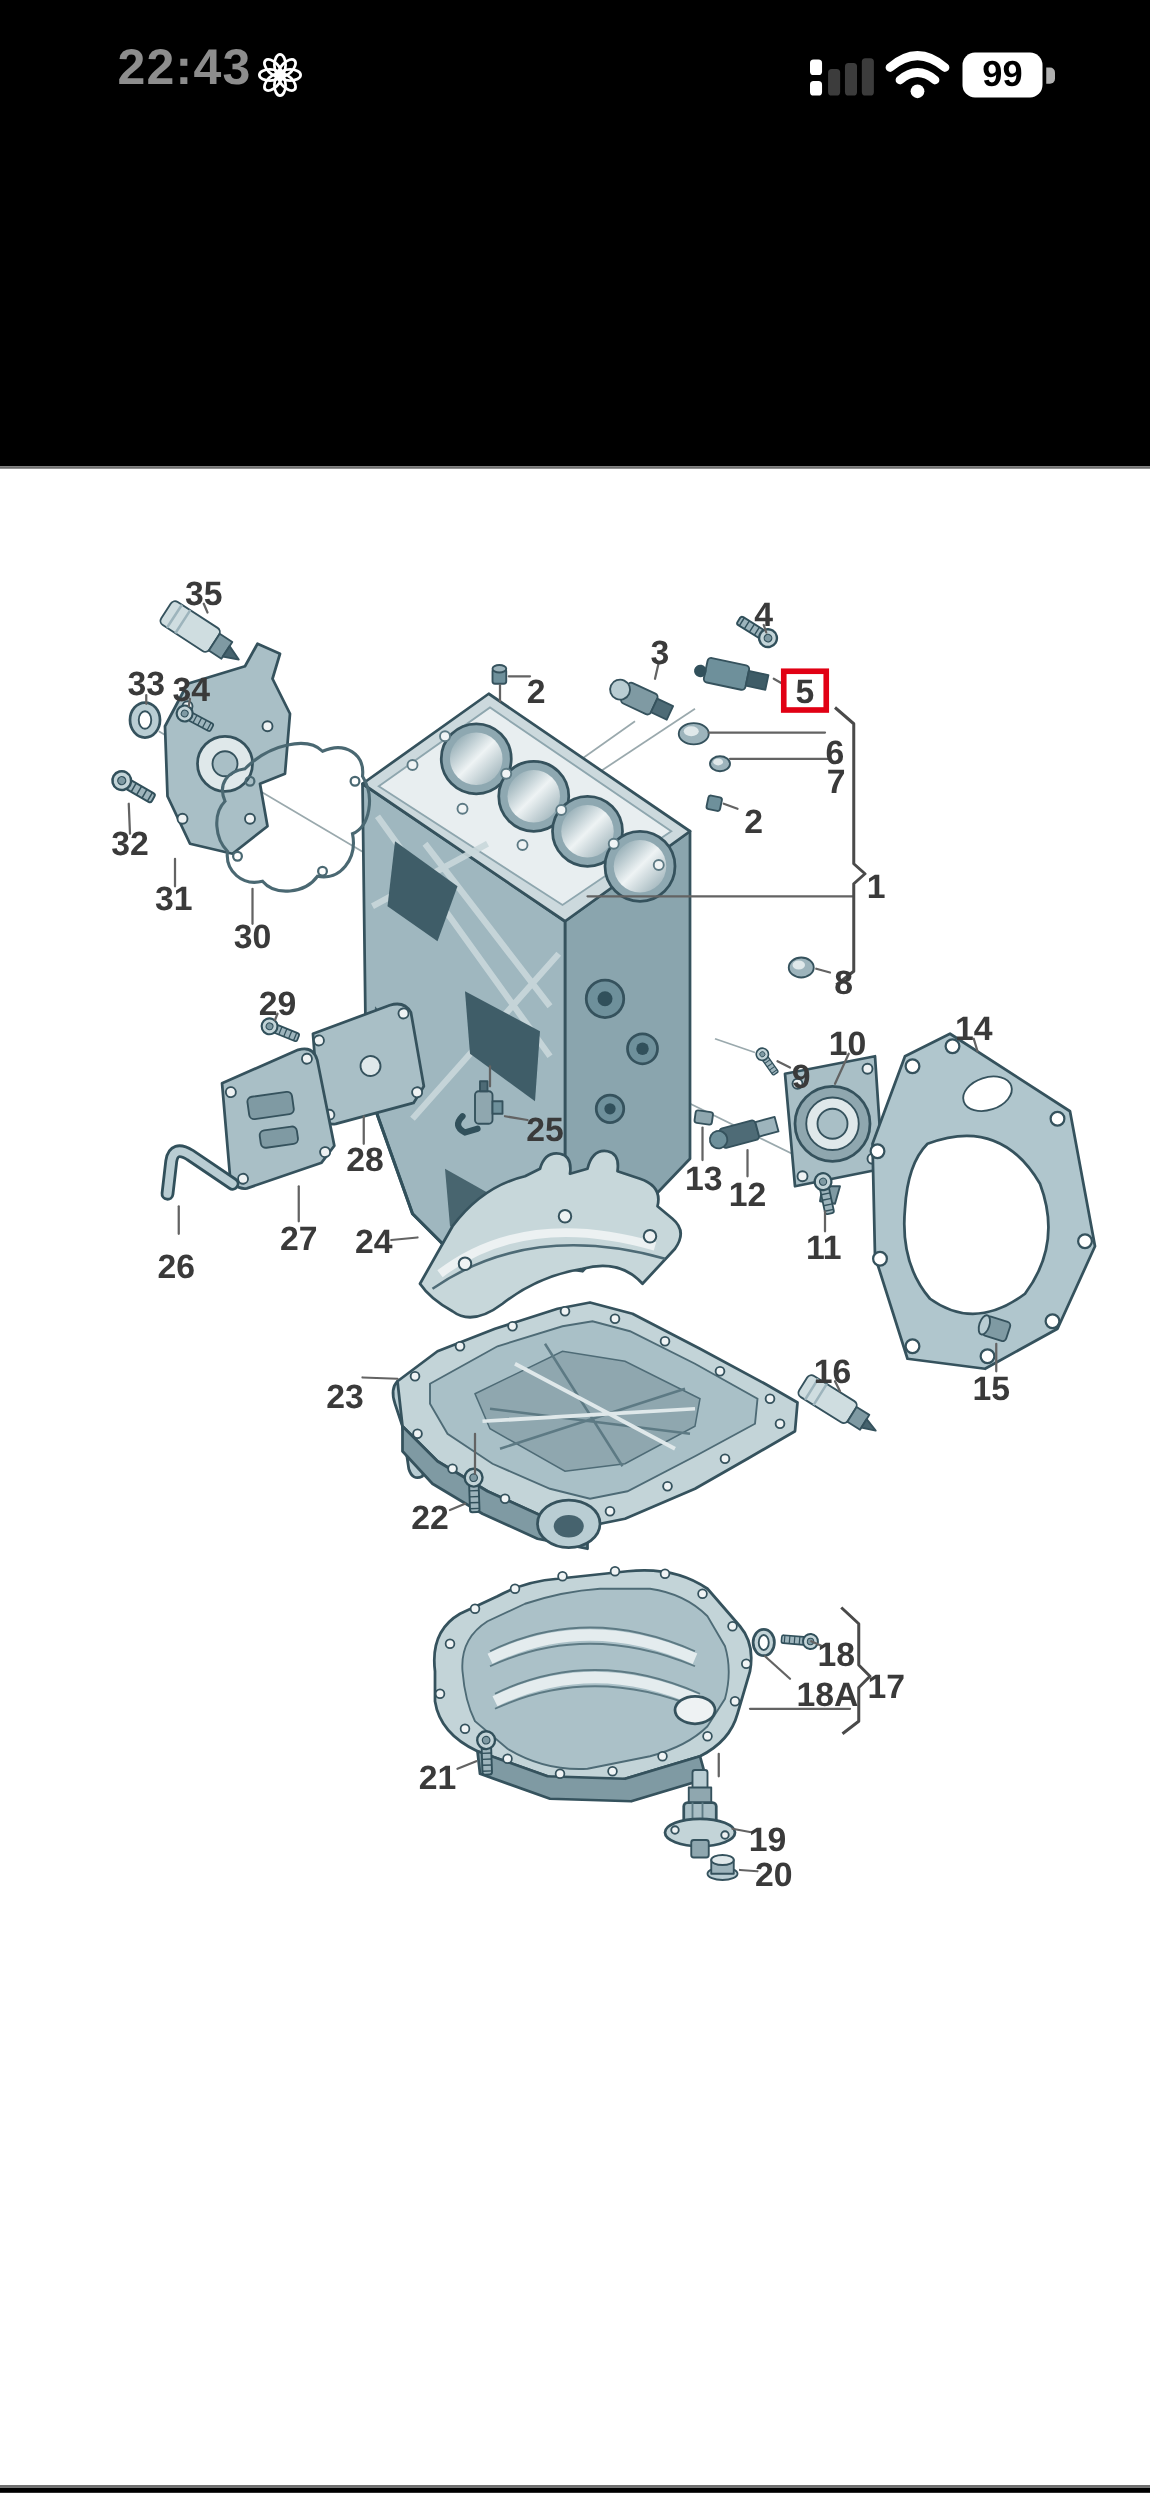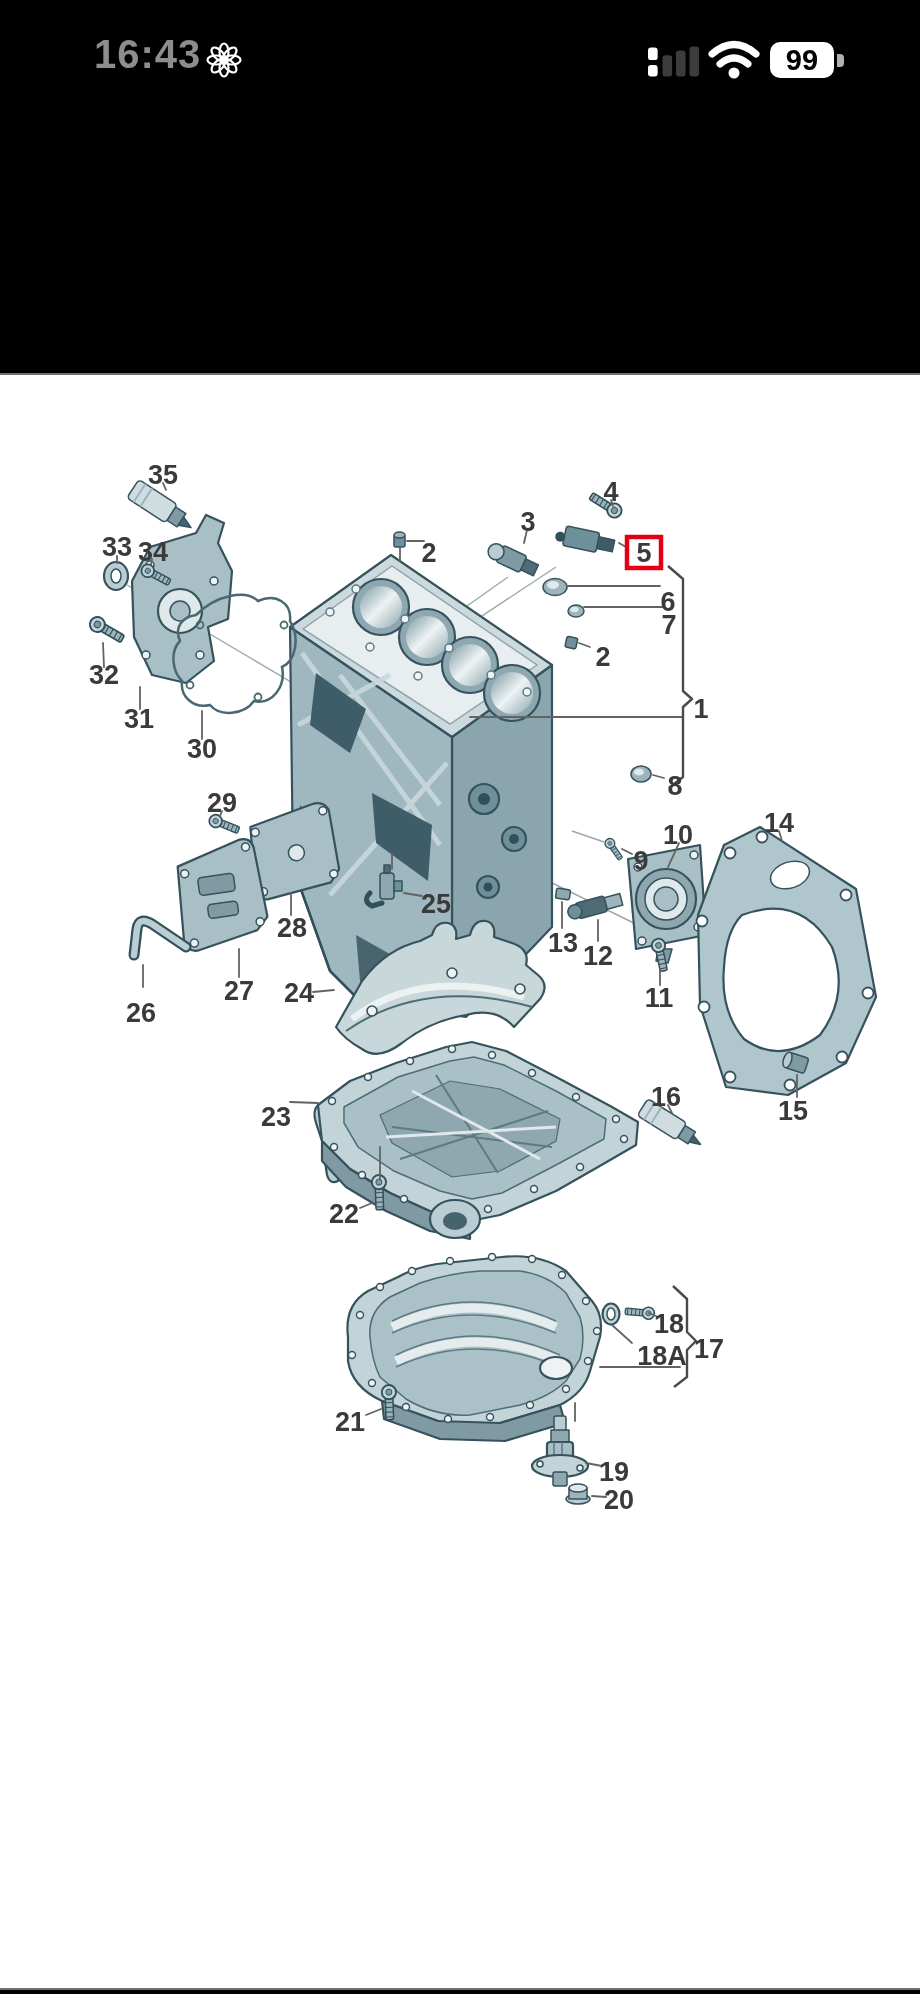--- a/index.html
+++ b/index.html
@@ -31,21 +31,21 @@
   .axis{stroke:#9aa9ad;stroke-width:1.4;fill:none;}
   .brace{stroke:#4a4a4a;stroke-width:2.4;fill:none;stroke-linejoin:round;}
   .pnum{font-family:"Liberation Sans",sans-serif;font-size:27px;font-weight:700;fill:#3a3a3a;}
 </style>
 </head>
 <body>
 
 <div class="screen">
 
   <div class="status-bar">
-    <div class="time">16:43</div>
+    <div class="time">22:43</div>
 
     <svg class="focus-icon" viewBox="-18 -18 36 36">
       <g stroke="#fff" stroke-width="2.2" fill="none">
         <ellipse cx="0" cy="-8" rx="4.5" ry="8.5"></ellipse>
         <ellipse cx="0" cy="-8" rx="4.5" ry="8.5" transform="rotate(45)"></ellipse>
         <ellipse cx="0" cy="-8" rx="4.5" ry="8.5" transform="rotate(90)"></ellipse>
         <ellipse cx="0" cy="-8" rx="4.5" ry="8.5" transform="rotate(135)"></ellipse>
         <ellipse cx="0" cy="-8" rx="4.5" ry="8.5" transform="rotate(180)"></ellipse>
         <ellipse cx="0" cy="-8" rx="4.5" ry="8.5" transform="rotate(225)"></ellipse>
         <ellipse cx="0" cy="-8" rx="4.5" ry="8.5" transform="rotate(270)"></ellipse>

